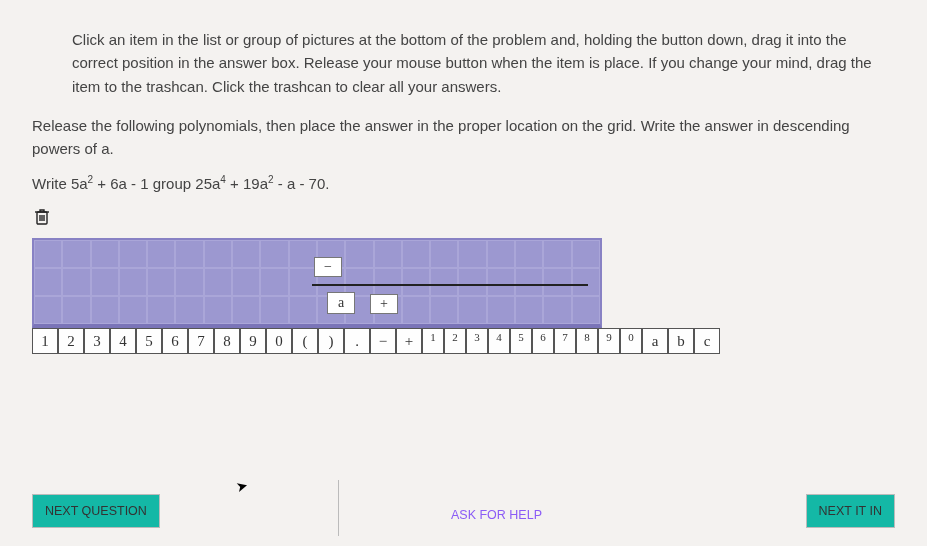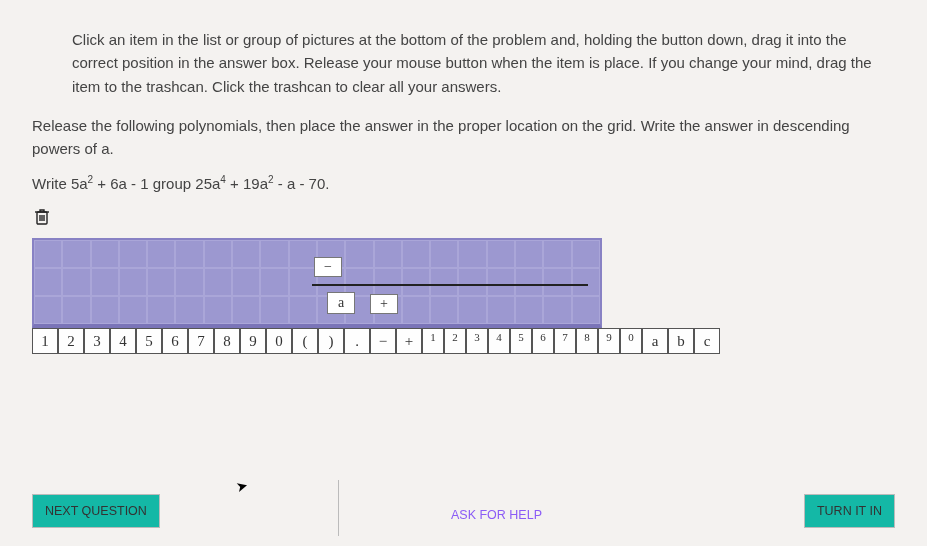--- a/index.html
+++ b/index.html
@@ -239,17 +239,17 @@
     <div class="opt sup">8</div>
     <div class="opt sup">9</div>
     <div class="opt sup">0</div>
     <div class="opt wide">a</div>
     <div class="opt wide">b</div>
     <div class="opt wide">c</div>
   </div>
 
 <div class="bottom-bar">
   <button class="btn">NEXT QUESTION</button>
-  <button class="btn">TURN IT IN</button>
+  <button class="btn">NEXT IT IN</button>
 </div>
 <div class="vsep"></div>
 <div class="askhelp">ASK FOR HELP</div>
 <div class="cursor-arrow">➤</div>
 
 </body></html>

